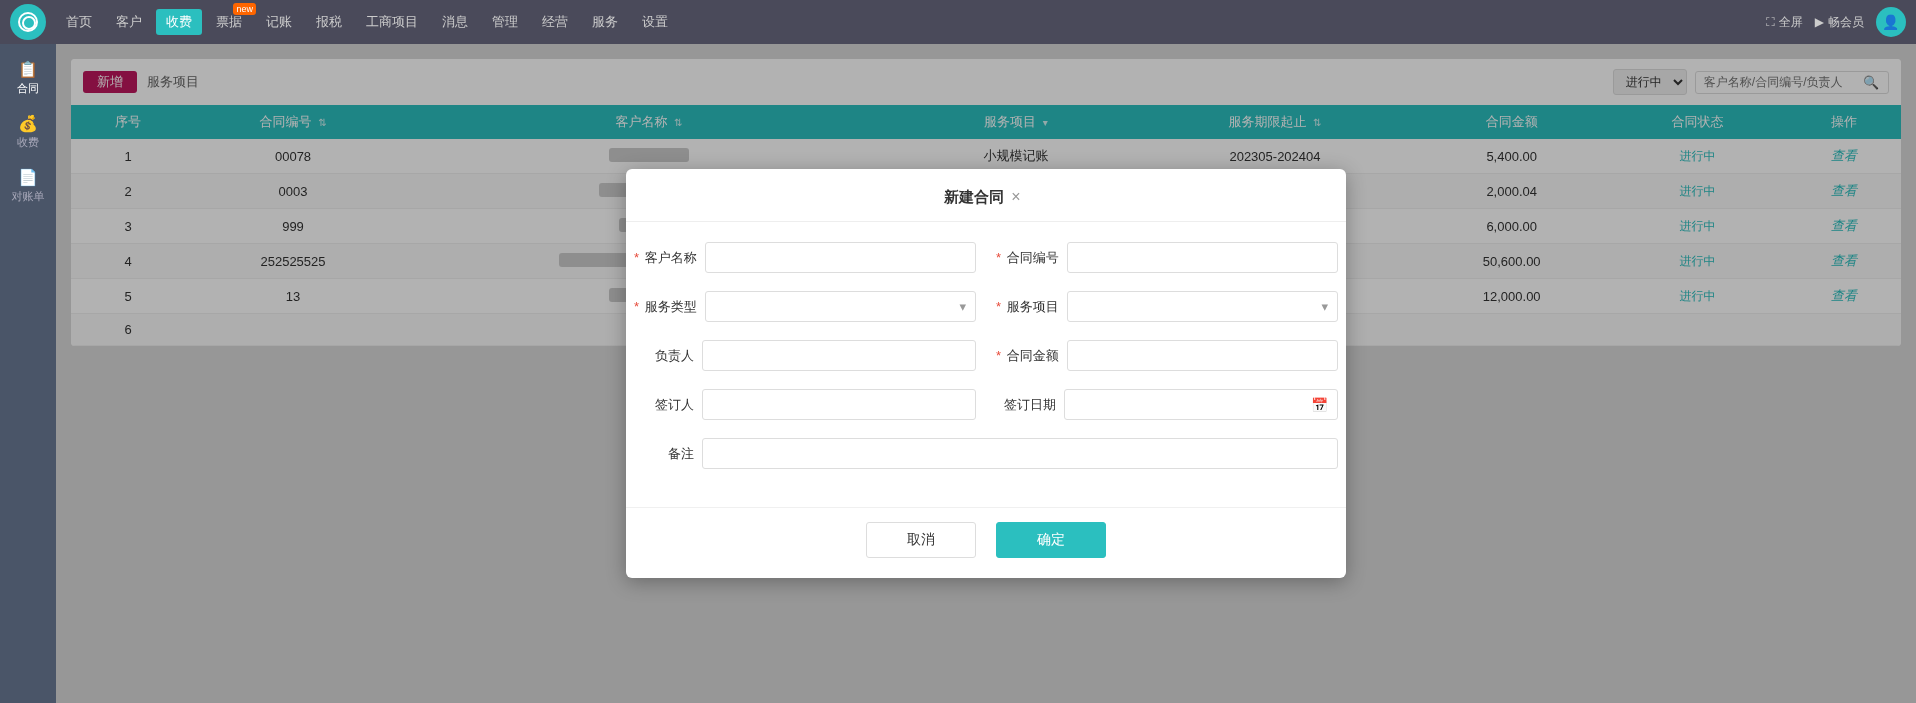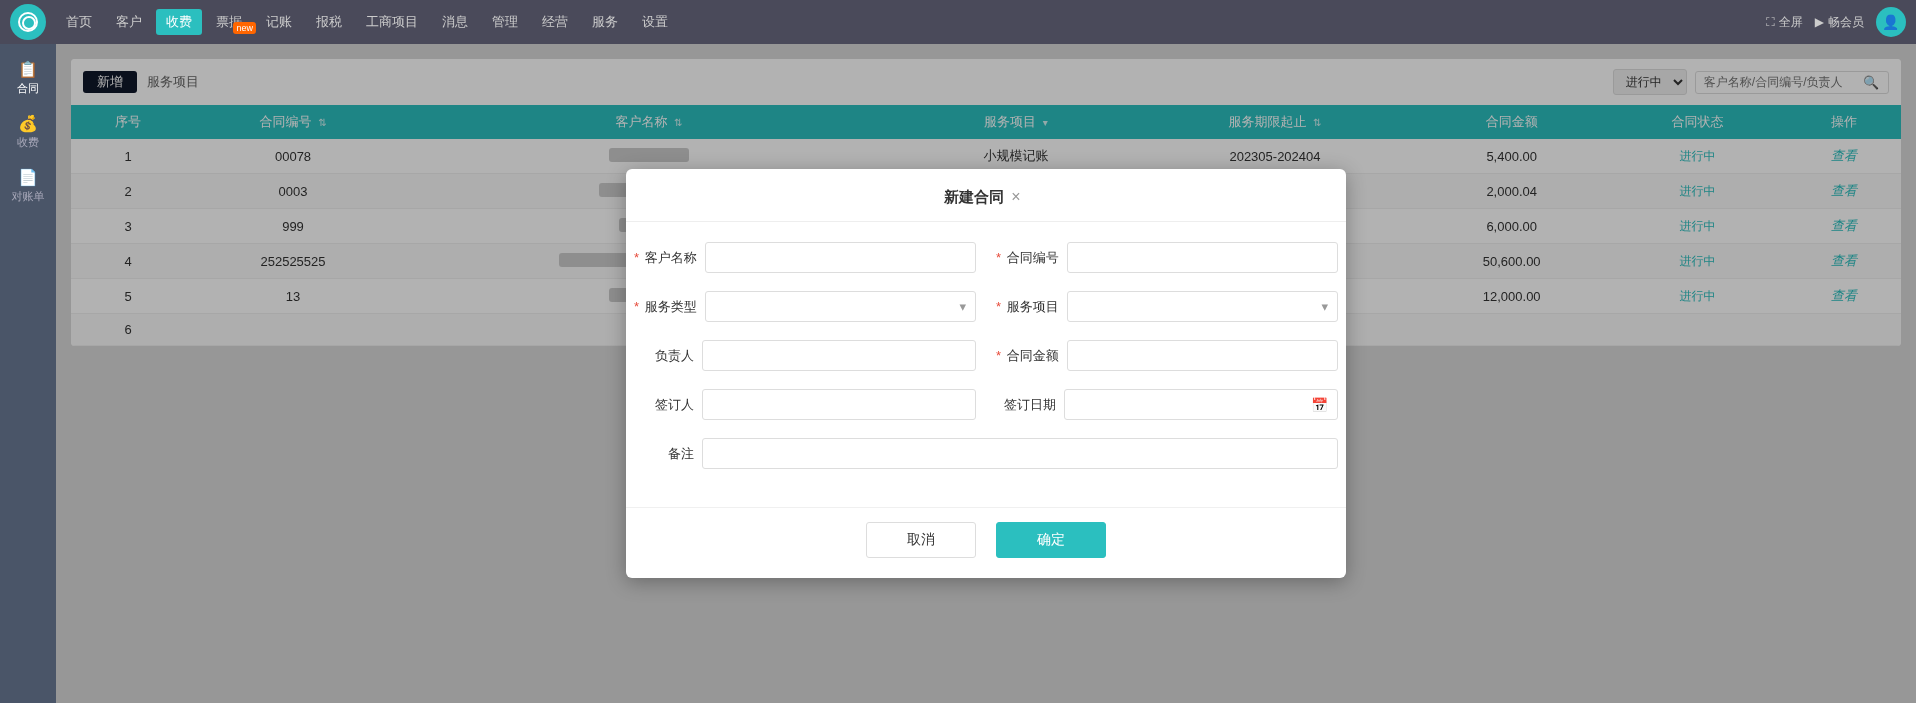--- a/index.html
+++ b/index.html
@@ -58,21 +58,20 @@
       position: relative;
     }
     .new-badge {
       position: absolute;
       top: -6px; right: -4px;
       background: #ff6600;
       color: white;
       font-size: 9px;
       padding: 1px 3px;
       border-radius: 3px;
-      margin-top: 19px;
     }
     .nav-right {
       display: flex;
       align-items: center;
       gap: 12px;
       margin-left: auto;
     }
     .nav-right-btn {
       color: #ccc;
       font-size: 12px;
@@ -143,21 +142,21 @@
 
     
     .toolbar {
       display: flex;
       align-items: center;
       padding: 10px 12px;
       gap: 10px;
       background: white;
     }
     .btn-new {
-      background: #0f172a;
+      background: #be185d;
       color: white;
       border: none;
       padding: 2px 14px;
       border-radius: 3px;
       cursor: pointer;
       font-size: 13px;
     }
     .toolbar-label {
       color: #666;
       font-size: 13px;

